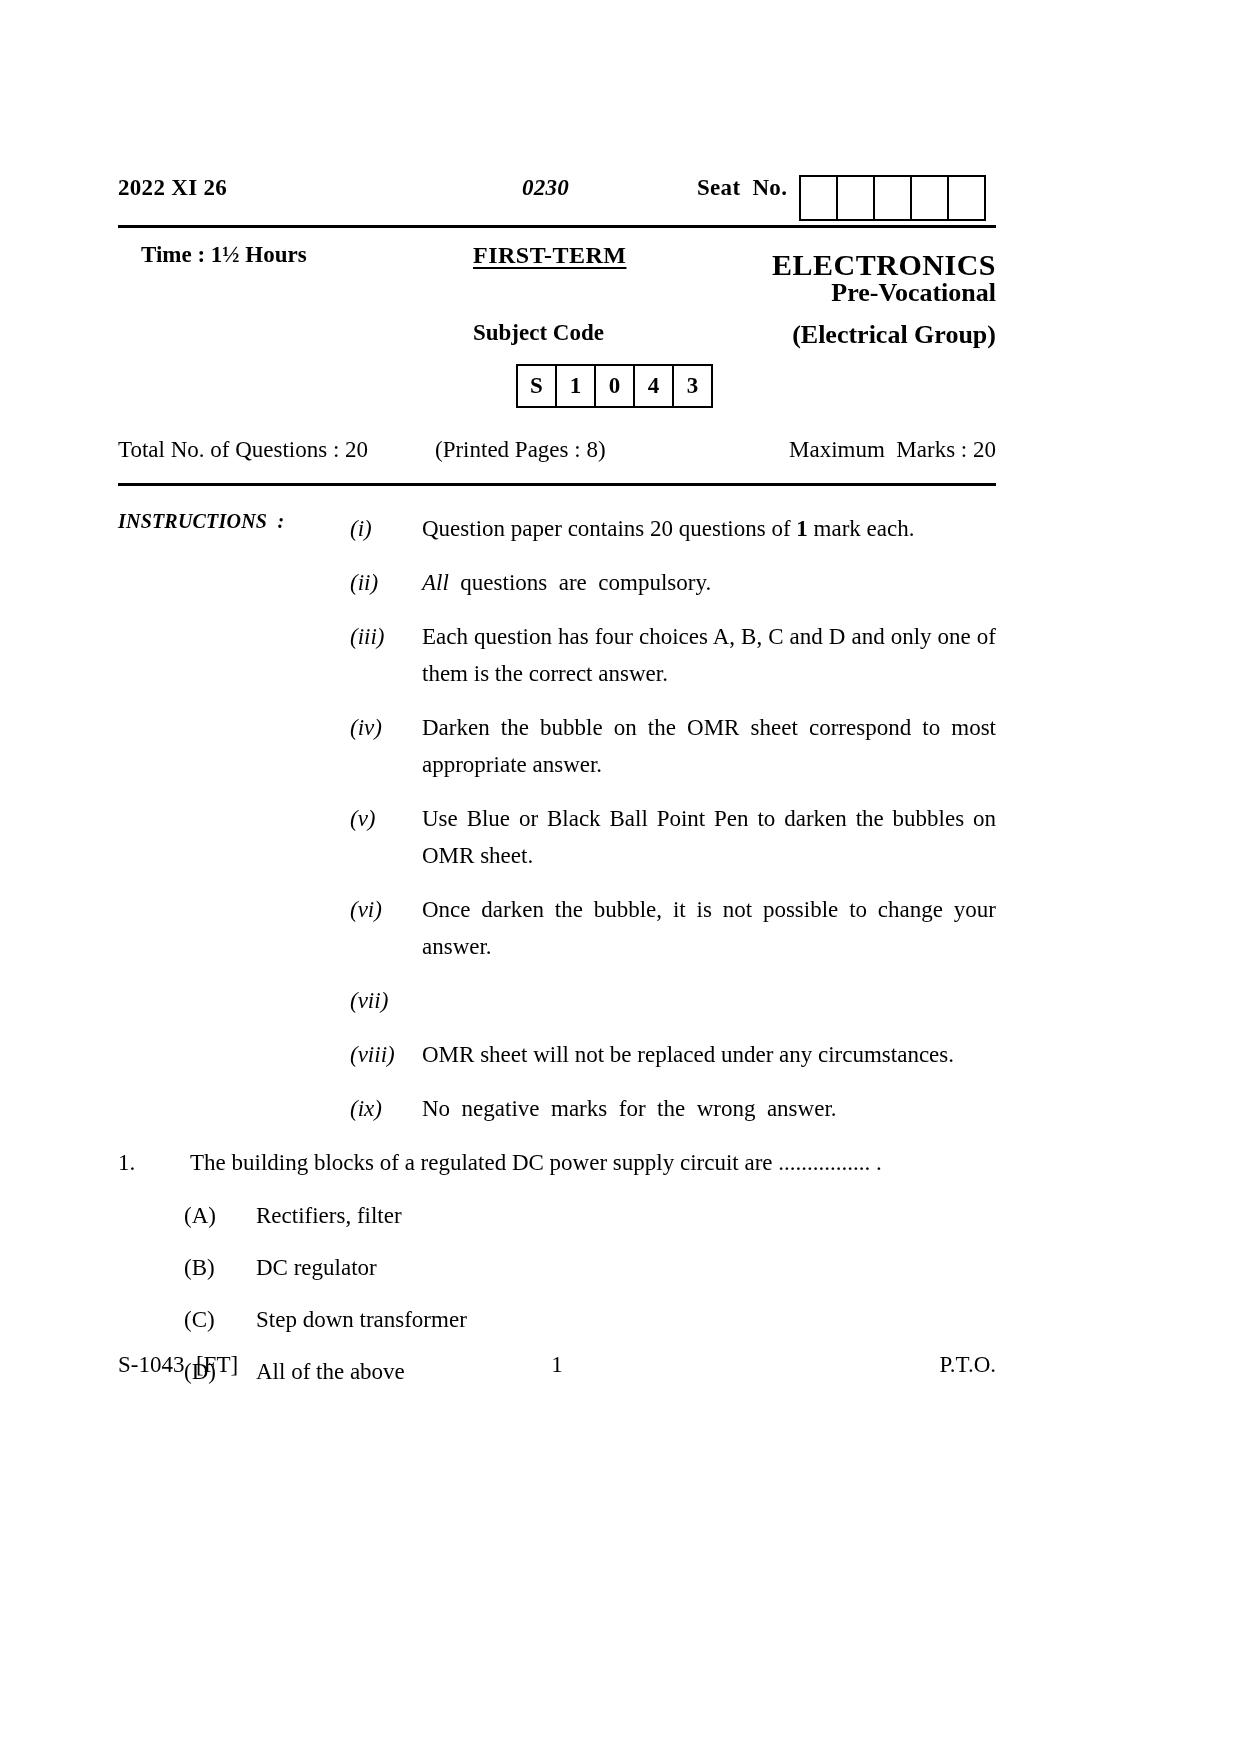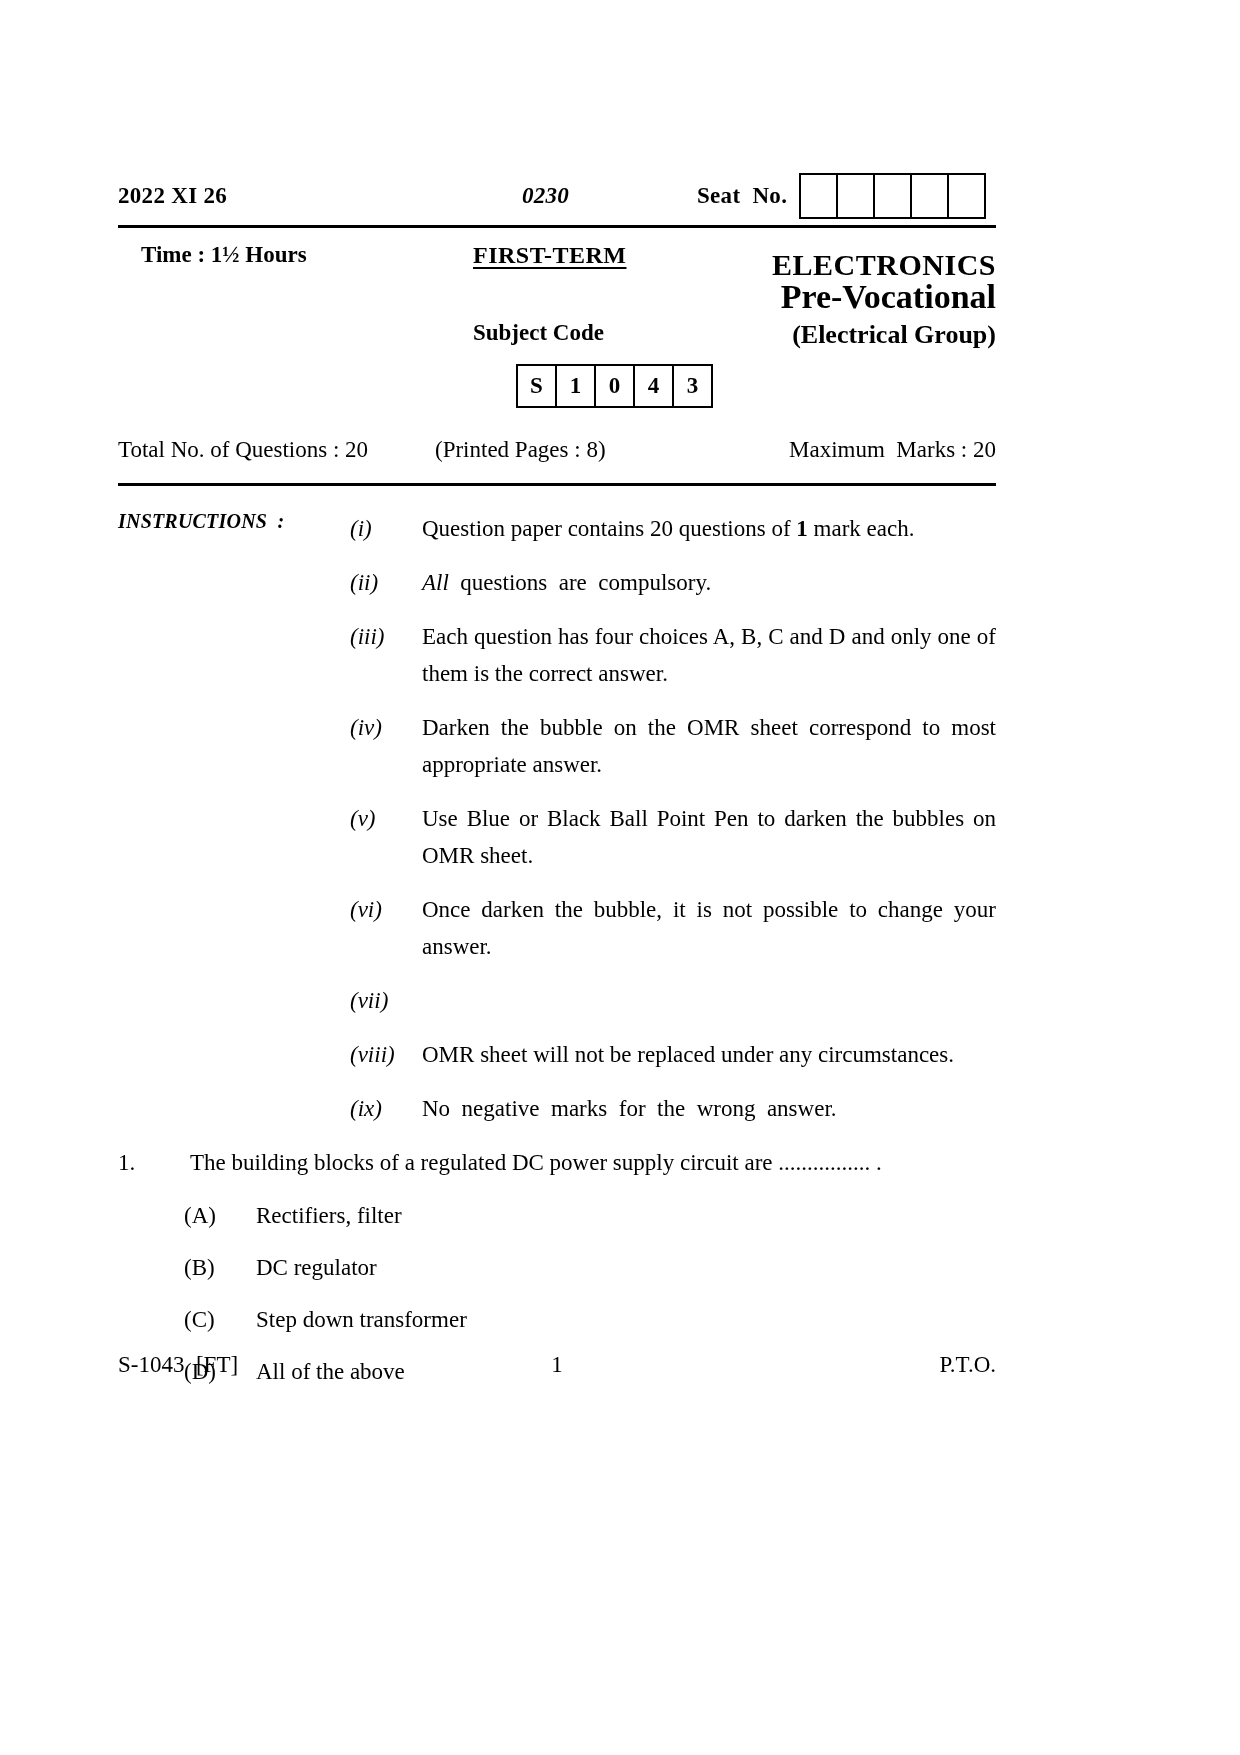--- a/index.html
+++ b/index.html
@@ -25,21 +25,20 @@
   .sheet {
     position: absolute;
     left: 118px;
     top: 175px;
     width: 878px;
   }
 
   
   .idrow {
     display: flex;
-    align-items: center;
     height: 42px;
     font-weight: bold;
     font-size: 23px;
     letter-spacing: 0.3px;
   }
   .idrow .datecode {
     width: 300px;
     white-space: pre;
   }
   .idrow .papercode {
@@ -97,21 +96,21 @@
     position: absolute;
     right: 0px; top: 20px;
     font-size: 30px;
     letter-spacing: 0.5px;
     text-align: center;
     white-space: nowrap;
   }
   .t-prevoc {
     position: absolute;
     right: 0px; top: 50px;
-    font-size: 34px;
+    font-size: 26px;
     text-align: right;
     white-space: nowrap;
   }
   .t-group {
     position: absolute;
     right: 0px; top: 92px;
     font-size: 26px;
     text-align: right;
     white-space: nowrap;
   }

